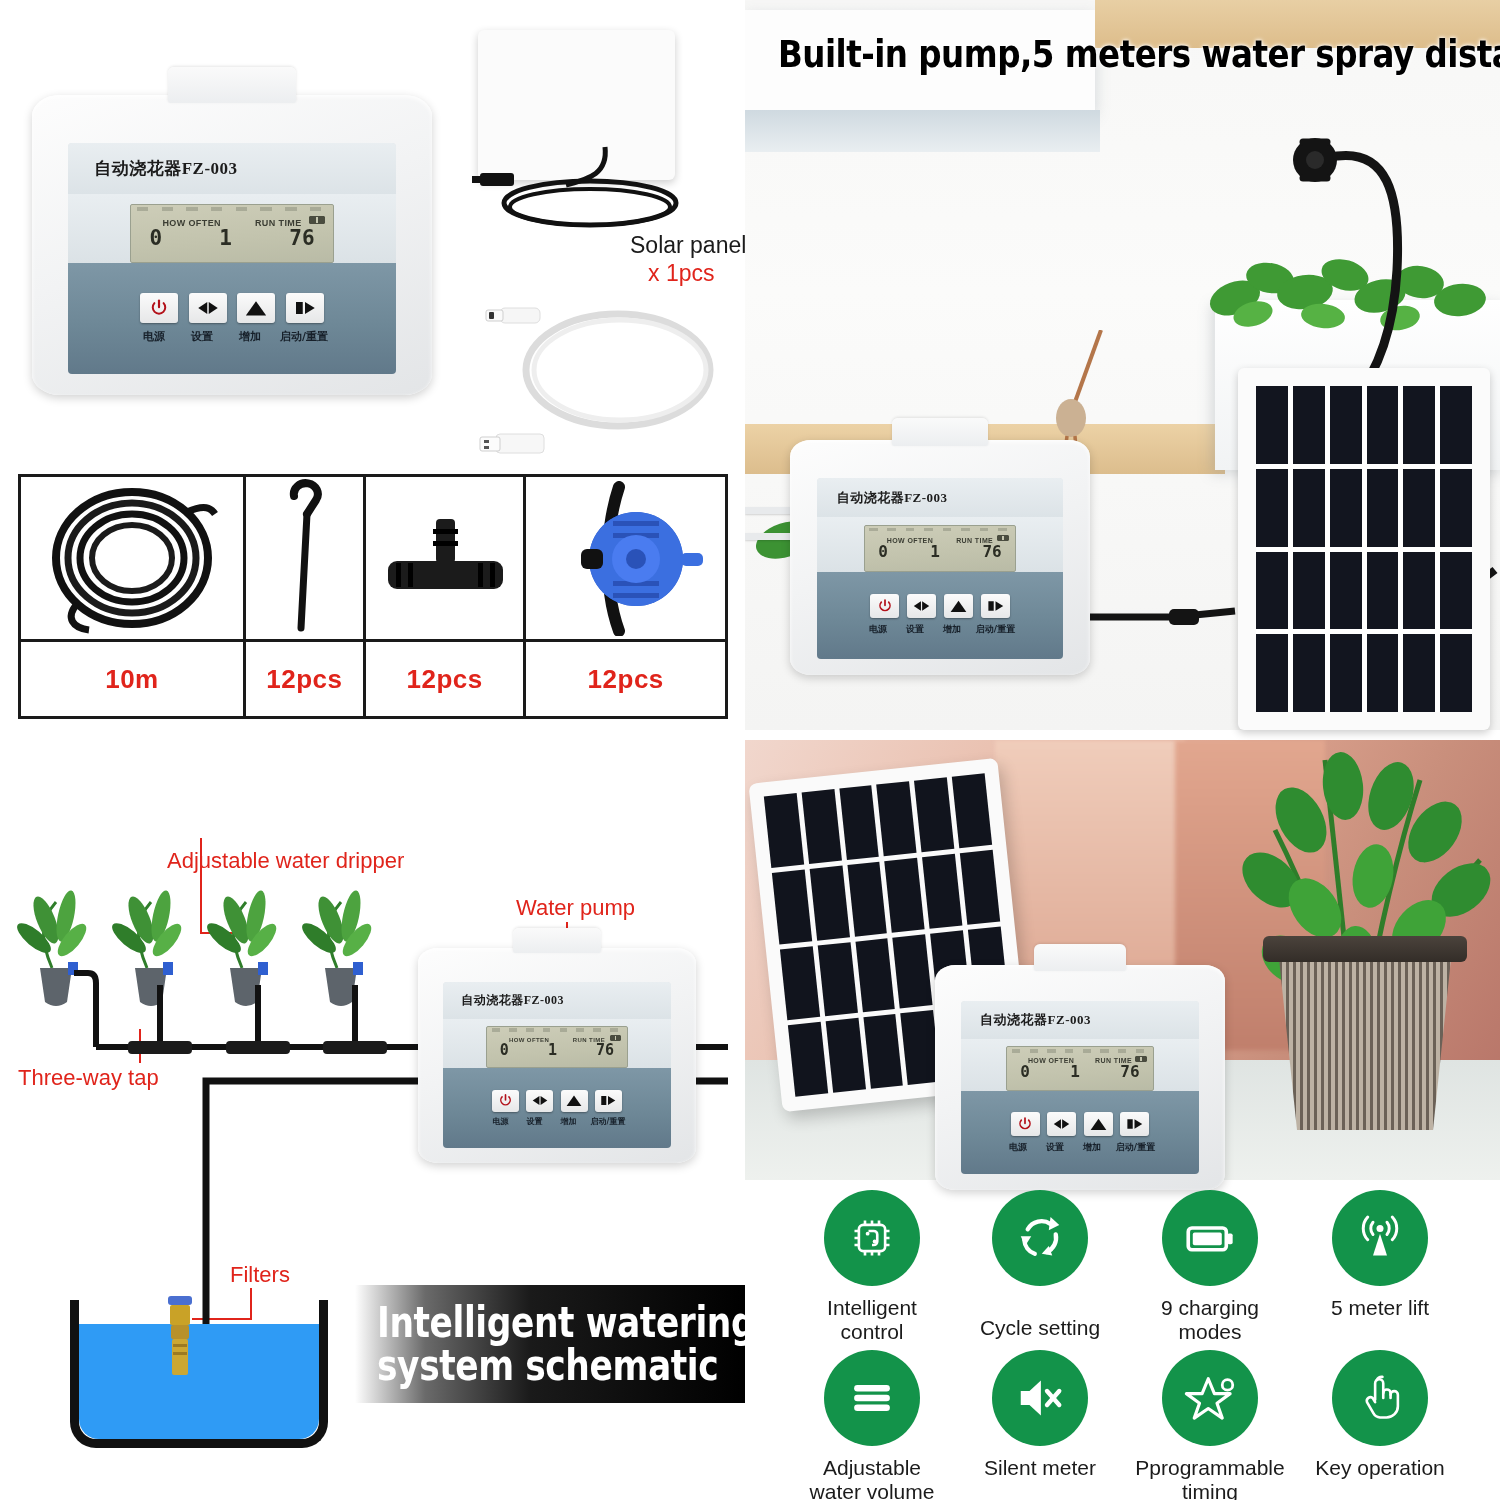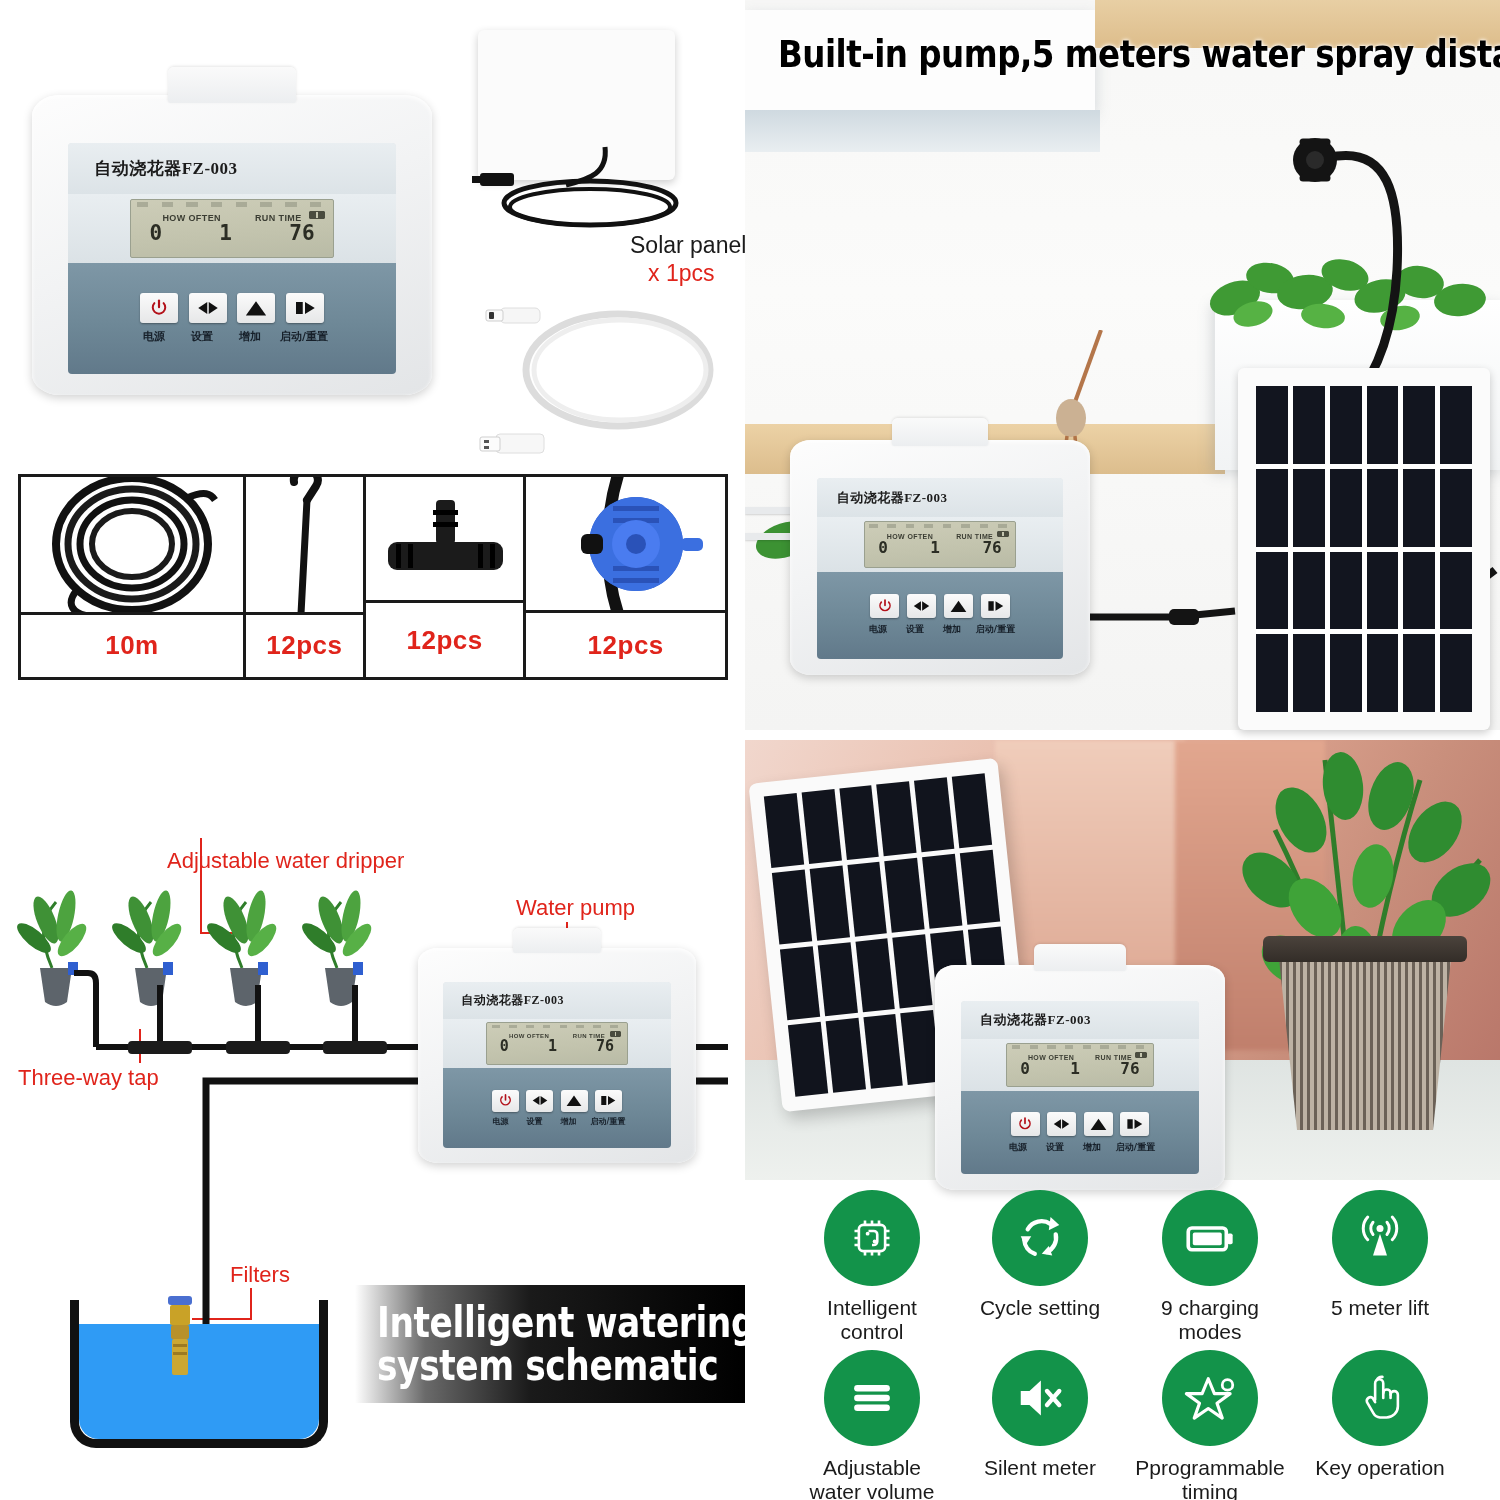--- a/index.html
+++ b/index.html
@@ -45,21 +45,21 @@
     font-family: "Liberation Serif", serif;
     font-weight: 700;
     color: #1c1c1c;
     white-space: nowrap;
     padding-left: 8%;
     letter-spacing: .5px;
   }
   .device .lcdwrap {
     flex: 0 0 30%;
     background: linear-gradient(180deg,#e9eef1,#dbe2e6);
-    display: flex; align-items: center; justify-content: center;
+    display: flex; align-items: flex-end; justify-content: center;
   }
   .device .lcd {
     width: 62%; height: 86%;
     background: linear-gradient(175deg,#cdcdb8,#c2c3ad 60%,#b9bba6);
     border: 1px solid #9aa08f;
     border-radius: 2px;
     position: relative;
     display: flex; flex-direction: column; justify-content: center;
   }
   .device .lcd .lcdtop {
@@ -338,21 +338,21 @@
   <rect x="30" y="16" width="40" height="15" rx="5" fill="#f6f6f6" stroke="#dedede"></rect>
   <rect x="16" y="18" width="17" height="11" rx="2" fill="#fafafa" stroke="#cfcfcf"></rect>
   <rect x="19" y="20" width="5" height="7" rx="1" fill="#333"></rect>
   <path d="M62,150 C44,152 30,152 24,152" stroke="#e4e4e4" stroke-width="7" fill="none"></path>
   <rect x="26" y="142" width="48" height="19" rx="4" fill="#f7f7f7" stroke="#dedede"></rect>
   <rect x="10" y="145" width="20" height="14" rx="2" fill="#fcfcfc" stroke="#cfcfcf"></rect>
   <rect x="14" y="148" width="5" height="3" fill="#555"></rect>
     <rect x="14" y="154" width="5" height="3" fill="#555"></rect>
 </svg>
 
-<div class="parts-table" style="left:18px; top:474px; width:710px; height:206px;">
+<div class="parts-table" style="left:18px; top:474px; width:710px; height:245px;">
 
   <div class="parts-col" style="flex:1.9 1 0;">
     <div class="parts-img">
       <svg width="190" height="160" viewBox="0 0 190 160">
         <ellipse cx="95" cy="80" rx="76" ry="66" stroke="#111" stroke-width="8" fill="none"></ellipse>
         <ellipse cx="95" cy="80" rx="64" ry="55" stroke="#1b1b1b" stroke-width="7" fill="none"></ellipse>
         <ellipse cx="95" cy="80" rx="52" ry="44" stroke="#111" stroke-width="7" fill="none"></ellipse>
         <ellipse cx="95" cy="80" rx="40" ry="33" stroke="#1b1b1b" stroke-width="6" fill="none"></ellipse>
         <path d="M150,34 C168,26 174,30 178,36" stroke="#111" stroke-width="7" fill="none"></path>
         <path d="M40,126 C28,140 36,150 52,152" stroke="#111" stroke-width="7" fill="none"></path>
@@ -852,21 +852,21 @@
         <path d="M24 12v5M32 12v5M40 12v5M24 47v5M32 47v5M40 47v5"></path>
         <path d="M28 24h6a4 4 0 0 1 4 4v8a4 4 0 0 1-4 4h-2"></path>
       </g>
       <circle cx="27" cy="27" r="2.2" fill="#fff"></circle>
       <circle cx="35" cy="36" r="2.2" fill="#fff"></circle>
     </svg>
   </div>
   <div class="flabel">Intelligent control</div>
 </div>
 
-<div class="feature" style="left:965px; top:1190px;">
+<div class="feature" style="left:965px; top:1190px;gap:20px;">
   <div class="circle">
     <svg width="56" height="56" viewBox="0 0 64 64">
       <g fill="none" stroke="#fff" stroke-width="5" stroke-linecap="round">
         <path d="M18 22 A18 18 0 0 1 44 16"></path>
         <path d="M50 28 A18 18 0 0 1 40 48"></path>
         <path d="M26 50 A18 18 0 0 1 14 34"></path>
       </g>
       <polygon points="44,8 54,17 42,23" fill="#fff"></polygon>
       <polygon points="46,52 34,50 42,41" fill="#fff"></polygon>
       <polygon points="10,30 22,30 15,41" fill="#fff"></polygon>

